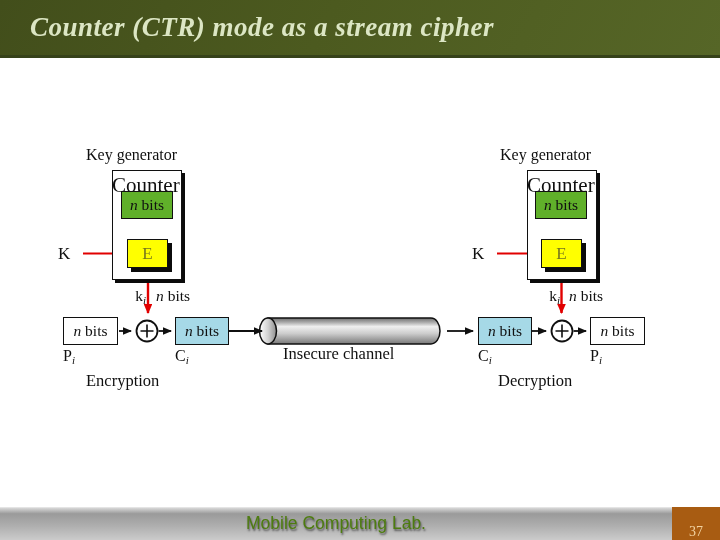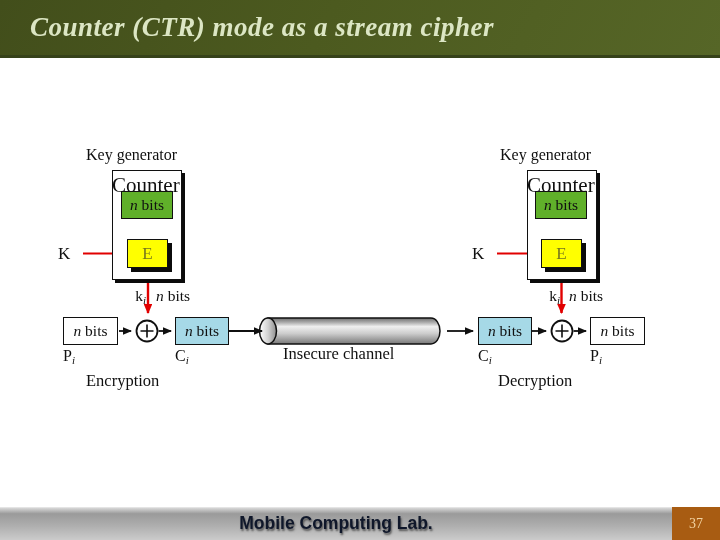--- a/index.html
+++ b/index.html
@@ -27,24 +27,24 @@
   .yellowbox{background:#ffff00;font-size:17px;color:#76761e;}
   .whitebox{background:#ffffff;}
   .cyanbox{background:#a6d9e7;}
   .counterlbl{position:absolute;font-size:21px;color:#101010;}
   svg.overlay{position:absolute;left:0;top:0;pointer-events:none;}
   
   .footerbar{position:absolute;left:0;top:507px;width:720px;height:33px;
              background:linear-gradient(180deg,#d7d7d7 0%,#9a9a9a 18%,#aeaeae 55%,#cbcbcb 100%);
              border-top:1px solid #e4e4e4;box-sizing:border-box;}
   .footerlab{position:absolute;left:0;top:513px;width:672px;text-align:center;
-             font-family:"Liberation Sans",sans-serif;font-weight:bold;font-size:17.5px;
-             color:#0f172a;text-shadow:1px 1.5px 2px rgba(70,70,70,.85);}
+             font-family:"Liberation Sans",sans-serif;font-weight:normal;font-size:17.5px;
+             color:#4d7c0f;text-shadow:1px 1.5px 2px rgba(70,70,70,.85);}
   .pagebox{position:absolute;left:672px;top:507px;width:48px;height:33px;background:#a85c12;
-           display:flex;align-items:center;justify-content:center;
+           display:flex;align-items:flex-end;justify-content:center;
            font-size:14px;color:#f2d2a0;}
 </style>
 </head>
 <body>
 
 <div class="slide">
 
   <div class="titlebar">
     <div class="titletext">Counter (CTR) mode as a stream cipher</div>
   </div>

